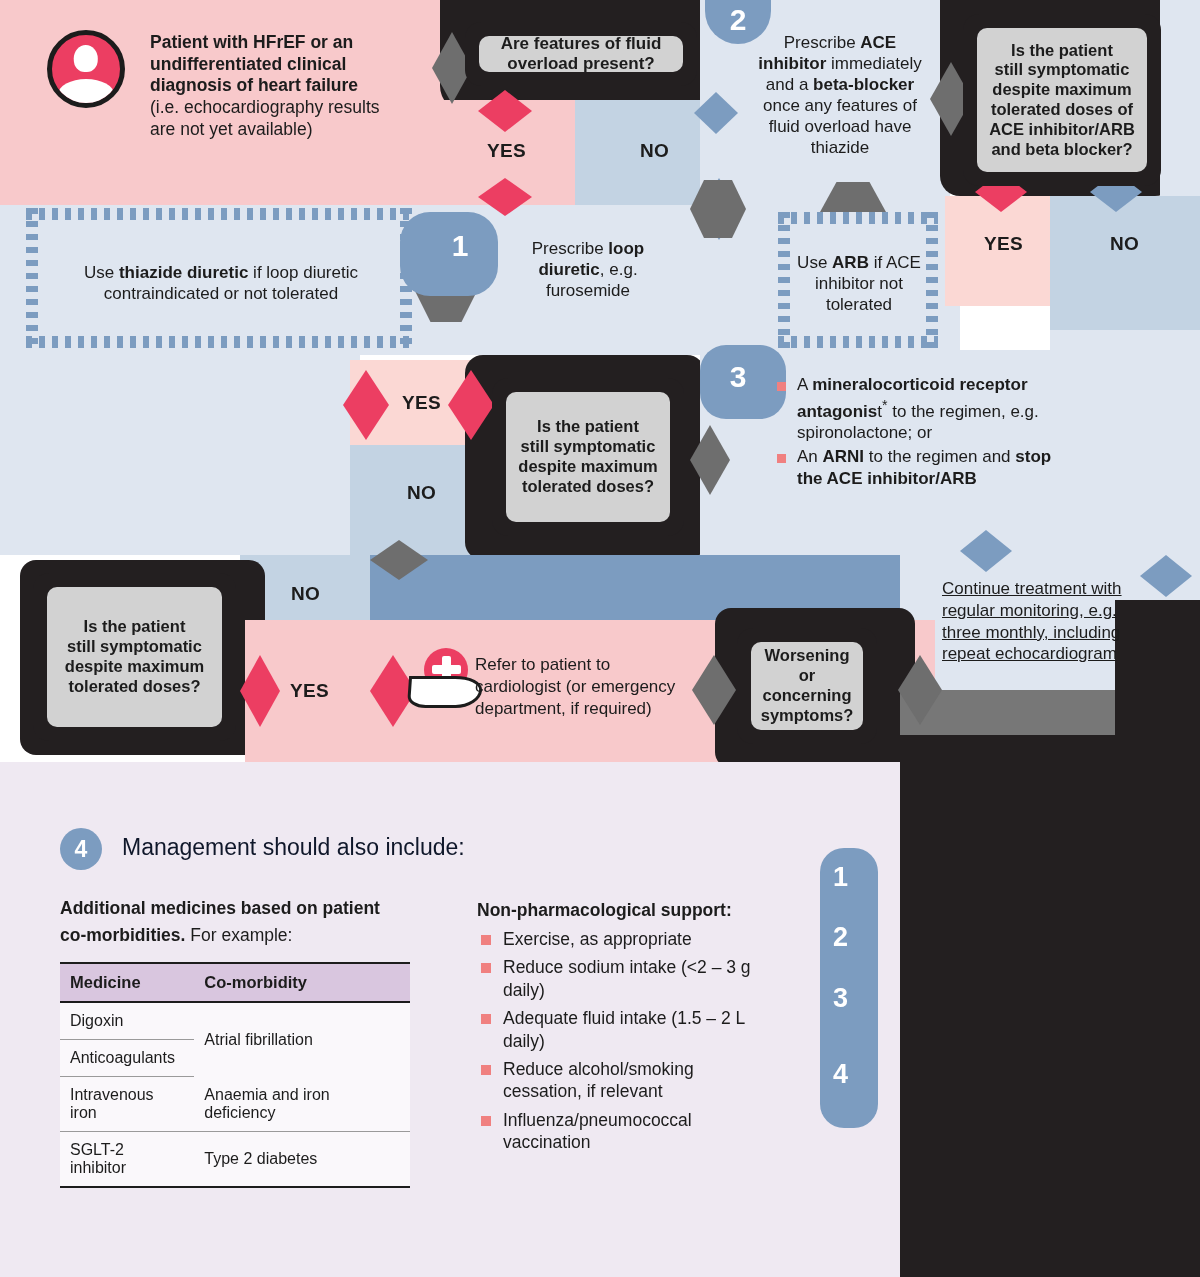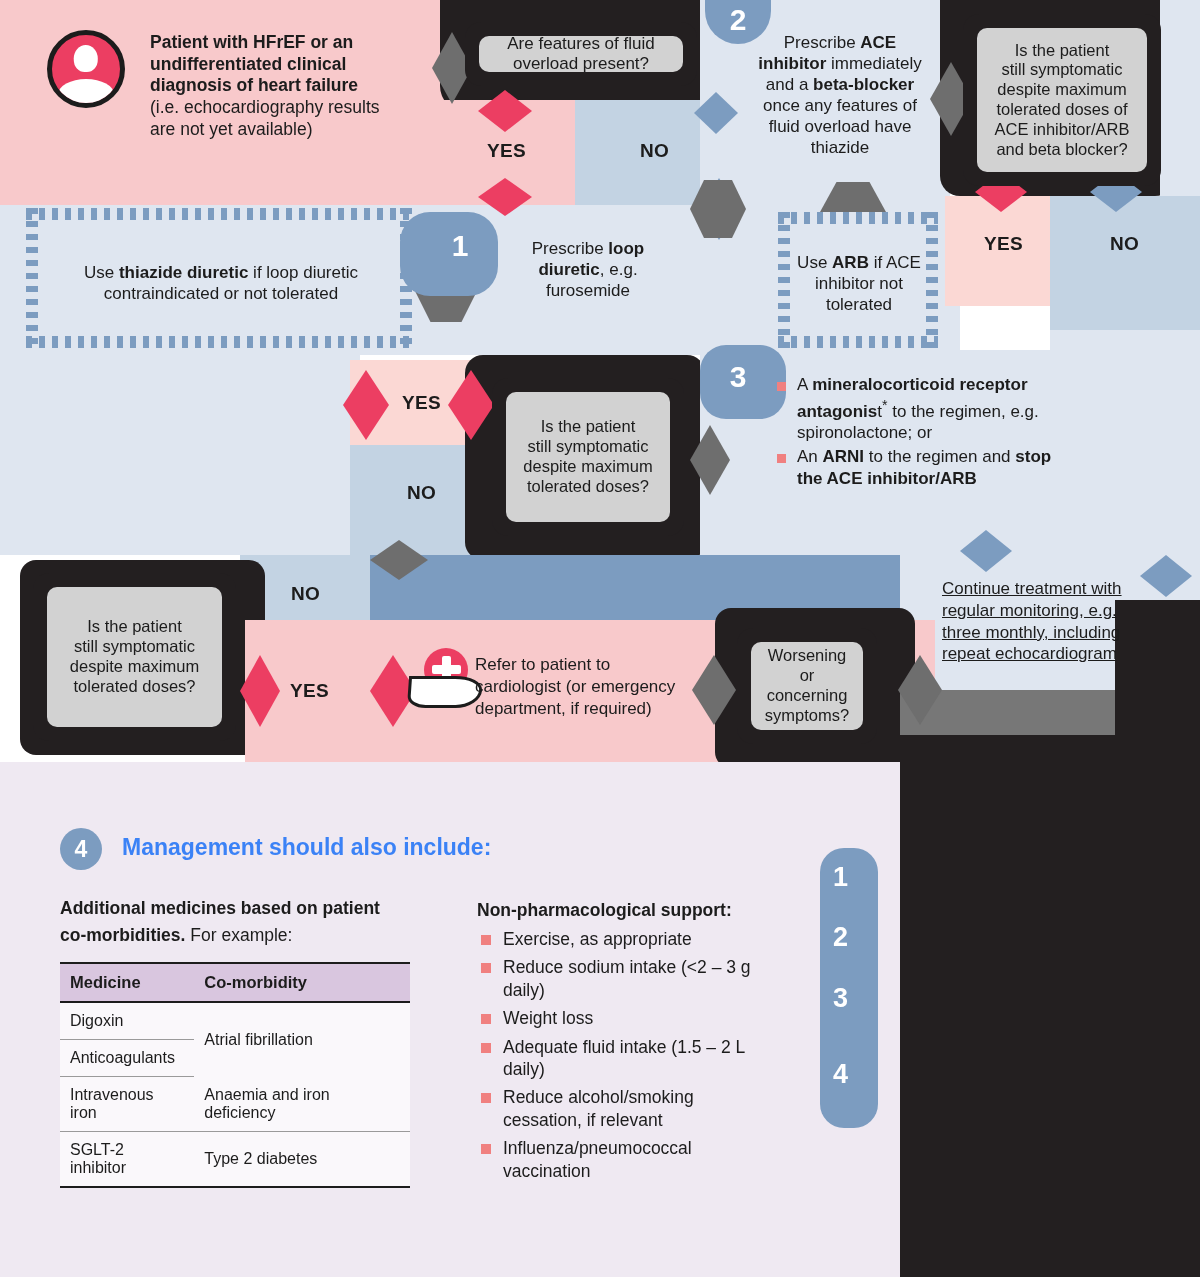--- a/index.html
+++ b/index.html
@@ -33,21 +33,21 @@
 
   
   .qcard{
     position:absolute;background:#231f20;border-radius:16px;
     display:flex;align-items:center;justify-content:center;
     padding:14px;box-sizing:border-box;
   }
   .qcard .inner{
     background:#d2d2d2;border-radius:10px;width:100%;height:100%;
     display:flex;align-items:center;justify-content:center;text-align:center;
-    font-weight:normal;line-height:1.2;padding:6px 10px;box-sizing:border-box;
+    font-weight:bold;line-height:1.2;padding:6px 10px;box-sizing:border-box;
   }
 
   
   .txt{position:absolute;text-align:center;line-height:1.24;}
   .txt.left{text-align:left;}
   .yn{position:absolute;font-weight:bold;font-size:19px;letter-spacing:.3px;}
 
   
   .stepnum{
     position:absolute;color:#ffffff;font-weight:bold;font-size:30px;
@@ -77,21 +77,21 @@
   .ref-cross-h{position:absolute;left:24px;top:17px;width:29px;height:9px;background:#fff;border-radius:2px;}
   .ref-hand{position:absolute;left:0;top:28px;width:74px;height:32px;
     background:#fff;border:3px solid #1c1c1c;box-sizing:border-box;
     border-radius:0 60% 55% 40%/0 70% 90% 60%;
     transform:skewX(-4deg);}
 
   
   .bottom{position:absolute;left:0;top:782px;width:1200px;height:495px;background:#efe9f2;}
   .badge4{position:absolute;width:42px;height:42px;border-radius:50%;background:#7c9cc0;
     color:#fff;font-weight:bold;font-size:23px;display:flex;align-items:center;justify-content:center;}
-  .mgmt-title{position:absolute;color:#3b82f6;font-weight:bold;font-size:23px;}
+  .mgmt-title{position:absolute;color:#0f172a;font-weight:normal;font-size:23px;}
   .sec-head{position:absolute;font-size:17.5px;line-height:1.55;}
   .sec-head b{font-weight:bold;}
 
   table.med{position:absolute;border-collapse:collapse;width:350px;font-size:16px;border-radius:13px;}
   table.med th{background:#d9c6df;font-weight:bold;text-align:left;padding:9px 10px;font-size:16.5px;}
   table.med td{padding:9px 10px;background:#faf8fb;vertical-align:middle;}
   table.med thead tr{border-top:2.5px solid #1c1c1c;border-bottom:2.5px solid #1c1c1c;}
   table.med tbody tr.sep td{border-bottom:1.5px solid #9a9a9a;}
   table.med tbody tr.half td.mcell{border-bottom:1.5px solid #9a9a9a;}
   table.med tbody tr.last td{border-bottom:2px solid #1c1c1c;}
@@ -362,19 +362,18 @@
         <td>SGLT-2 inhibitor</td>
         <td>Type 2 diabetes</td>
       </tr>
     </tbody>
   </table>
 
   <div class="sec-head" style="left:477px;top:897px;width:320px;font-weight:bold;">Non-pharmacological support:</div>
   <ul class="nplist" style="left:477px;top:928px;">
     <li>Exercise, as appropriate</li>
     <li>Reduce sodium intake (&lt;2 – 3 g daily)</li>
-    <li>Weight loss</li>
     <li>Adequate fluid intake (1.5 – 2 L daily)</li>
     <li>Reduce alcohol/smoking cessation, if relevant</li>
     <li>Influenza/pneumococcal vaccination</li>
   </ul>
 
 </div>
 
 </body></html>

